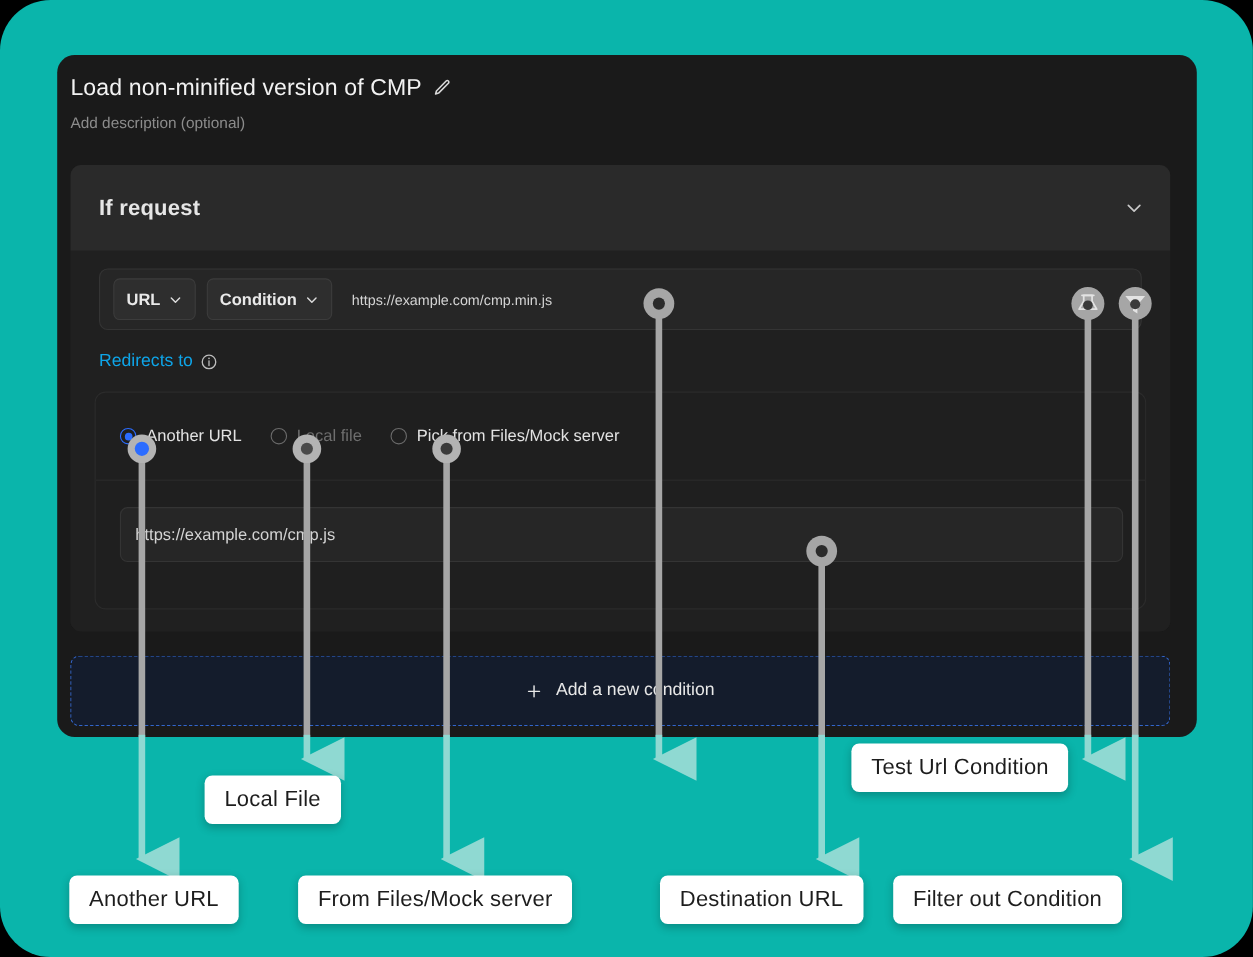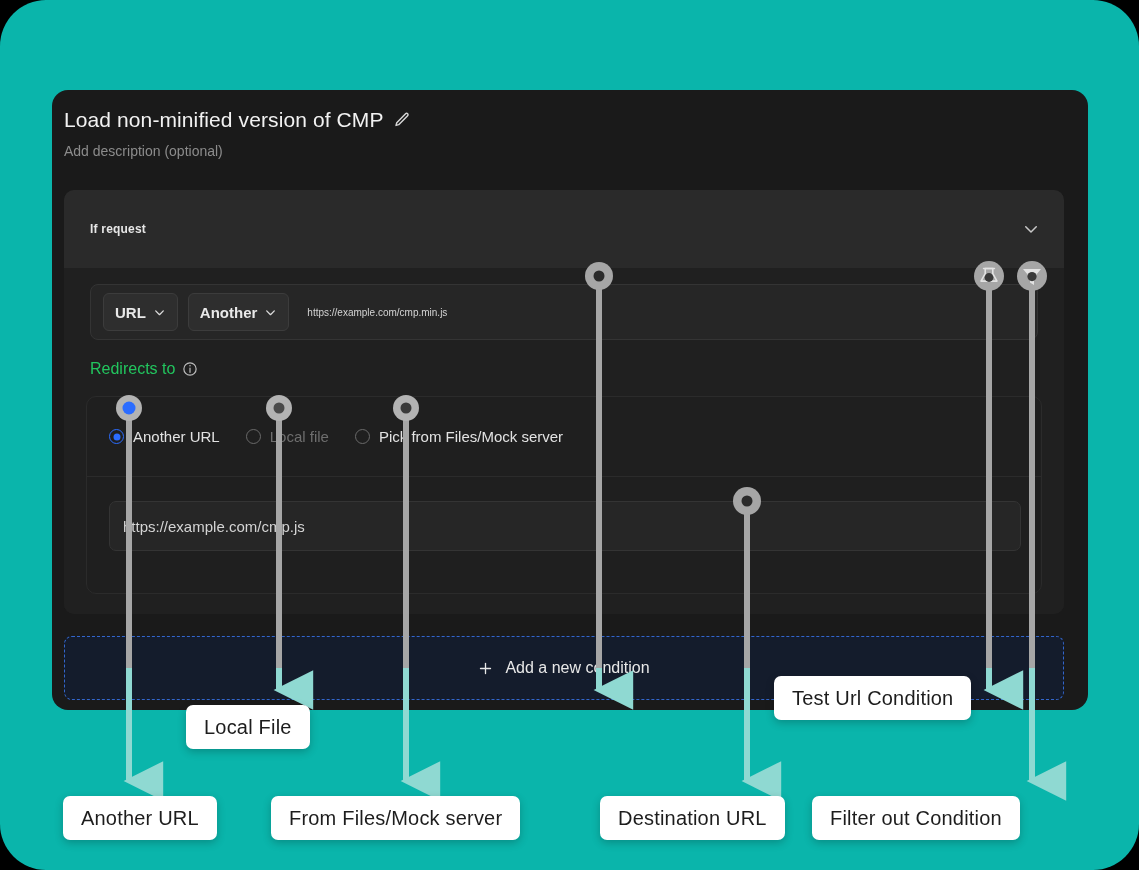--- a/index.html
+++ b/index.html
@@ -25,21 +25,20 @@
   
   .rule-card {
     position: absolute;
     left: 52px;
     top: 50px;
     width: 1036px;
     height: 620px;
     background: #1a1a1a;
     border-radius: 16px;
     z-index: 2;
-    margin-top: 40px;
   }
 
   .rule-title-row {
     position: absolute;
     left: 12px;
     top: 18px;
     display: flex;
     align-items: center;
     gap: 9px;
   }
@@ -73,21 +72,21 @@
   .cond-header {
     position: relative;
     height: 78px;
     background: #2a2a2a;
     display: flex;
     align-items: center;
     padding: 0 24px 0 26px;
   }
   .cond-header-label {
     color: #e6e6e6;
-    font-size: 12px;
+    font-size: 20px;
     font-weight: 600;
     letter-spacing: .2px;
   }
   .chevron-down { margin-left: auto; display: block; width: 18px; height: 18px; }
 
   .cond-body {
     position: relative;
     background: #202020;
     height: 346px;
   }
@@ -117,35 +116,35 @@
     align-items: center;
     gap: 7px;
     color: #e9e9e9;
     font-size: 15px;
     font-weight: 600;
   }
   .chip svg { display: block; width: 13px; height: 13px; }
   .source-value {
     flex: 1;
     color: #d4d4d4;
-    font-size: 10px;
+    font-size: 13px;
     padding-left: 8px;
     white-space: nowrap;
     overflow: hidden;
   }
 
   
   .redirects-label {
     position: absolute;
     left: 26px;
     top: 92px;
     display: flex;
     align-items: center;
     gap: 7px;
-    color: #22c55e;
+    color: #0ea5e9;
     font-size: 16px;
   }
   .info-icon { display: block; width: 16px; height: 16px; }
 
   
   .dest-panel {
     position: absolute;
     left: 22px;
     top: 128px;
     width: 956px;
@@ -289,21 +288,21 @@
         <div class="source-row">
           <div class="chip">
             <span>URL</span>
             <span>
               <svg viewBox="0 0 24 24" fill="none" stroke="#dcdcdc" stroke-width="2.4" stroke-linecap="round" stroke-linejoin="round">
                 <polyline points="5,9 12,16 19,9"></polyline>
               </svg>
             </span>
           </div>
           <div class="chip">
-            <span>Another</span>
+            <span>Condition</span>
             <span>
               <svg viewBox="0 0 24 24" fill="none" stroke="#dcdcdc" stroke-width="2.4" stroke-linecap="round" stroke-linejoin="round">
                 <polyline points="5,9 12,16 19,9"></polyline>
               </svg>
             </span>
           </div>
           <div class="source-value">https://example.com/cmp.min.js</div>
         </div>
 
         <div class="redirects-label">

